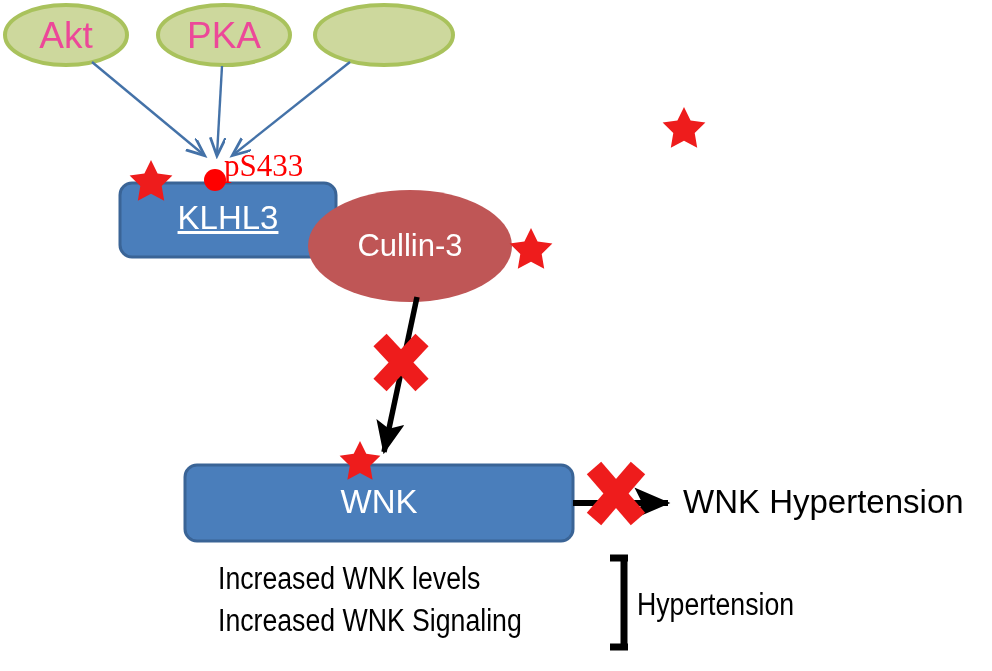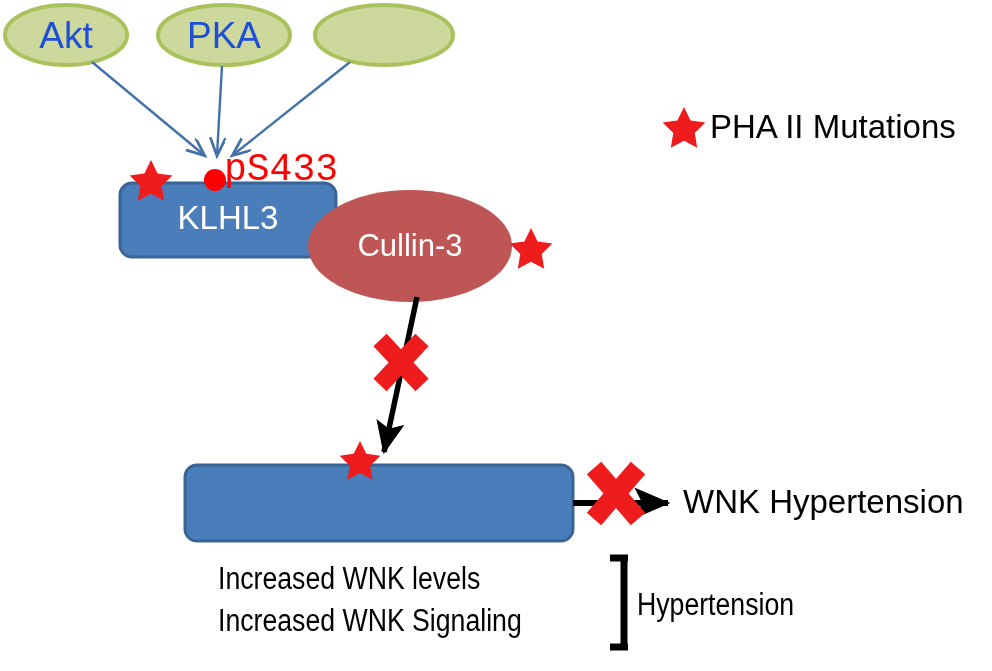--- a/index.html
+++ b/index.html
@@ -23,41 +23,41 @@
     top: 0;
     width: 992px;
     height: 671px;
   }
   .node-label {
     position: absolute;
     white-space: nowrap;
     pointer-events: none;
   }
   .kinase-label {
-    color: #1d4ed8;
+    color: #ec4899;
     font-size: 37px;
     font-family: "Liberation Sans", sans-serif;
     text-align: center;
   }
   .box-label {
     color: #ffffff;
     font-size: 33px;
     font-family: "Liberation Sans", sans-serif;
     text-align: center;
   }
   .ellipse-label {
     color: #ffffff;
     font-size: 31px;
     font-family: "Liberation Sans", sans-serif;
     text-align: center;
   }
   .phos-label {
     color: #ff0000;
-    font-size: 38px;
-    font-family: Liberation Mono, monospace;
+    font-size: 31px;
+    font-family: Liberation Serif, serif;
   }
   .legend-label {
     color: #000000;
     font-size: 33px;
     font-family: "Liberation Sans", sans-serif;
   }
   .plain-label {
     color: #000000;
     font-size: 33px;
     font-family: "Liberation Sans", sans-serif;
@@ -136,28 +136,28 @@
     </g>
   </svg>
 
   <div class="node-label kinase-label" style="left:6px; top:15px; width:120px;">Akt</div>
 
   <div class="node-label kinase-label" style="left:159px; top:15px; width:130px;">PKA</div>
 
 
   <div class="node-label phos-label" style="left:224px; top:148px;">pS433</div>
 
-  <div class="node-label box-label" style="left:120px; top:199px; width:216px;">KLHL3</div>
+  <div class="node-label box-label" style="left:120px; top:199px; width:216px;text-decoration:underline;">KLHL3</div>
 
   <div class="node-label ellipse-label" style="left:308px; top:228px; width:204px;">Cullin-3</div>
 
+  <div class="node-label box-label" style="left:185px; top:483px; width:388px;">WNK</div>
 
   <div class="node-label plain-label" style="left:683px; top:483px;">WNK Hypertension</div>
 
-  <div class="node-label legend-label" style="left:710px; top:108px;">PHA II Mutations</div>
 
   <div class="node-label outcome-label" style="left:218px; top:561px;">Increased WNK levels</div>
 
   <div class="node-label outcome-label" style="left:218px; top:603px;">Increased WNK Signaling</div>
 
   <div class="node-label bracket-label" style="left:637px; top:587px;">Hypertension</div>
 
 </div>
 
 </body></html>

